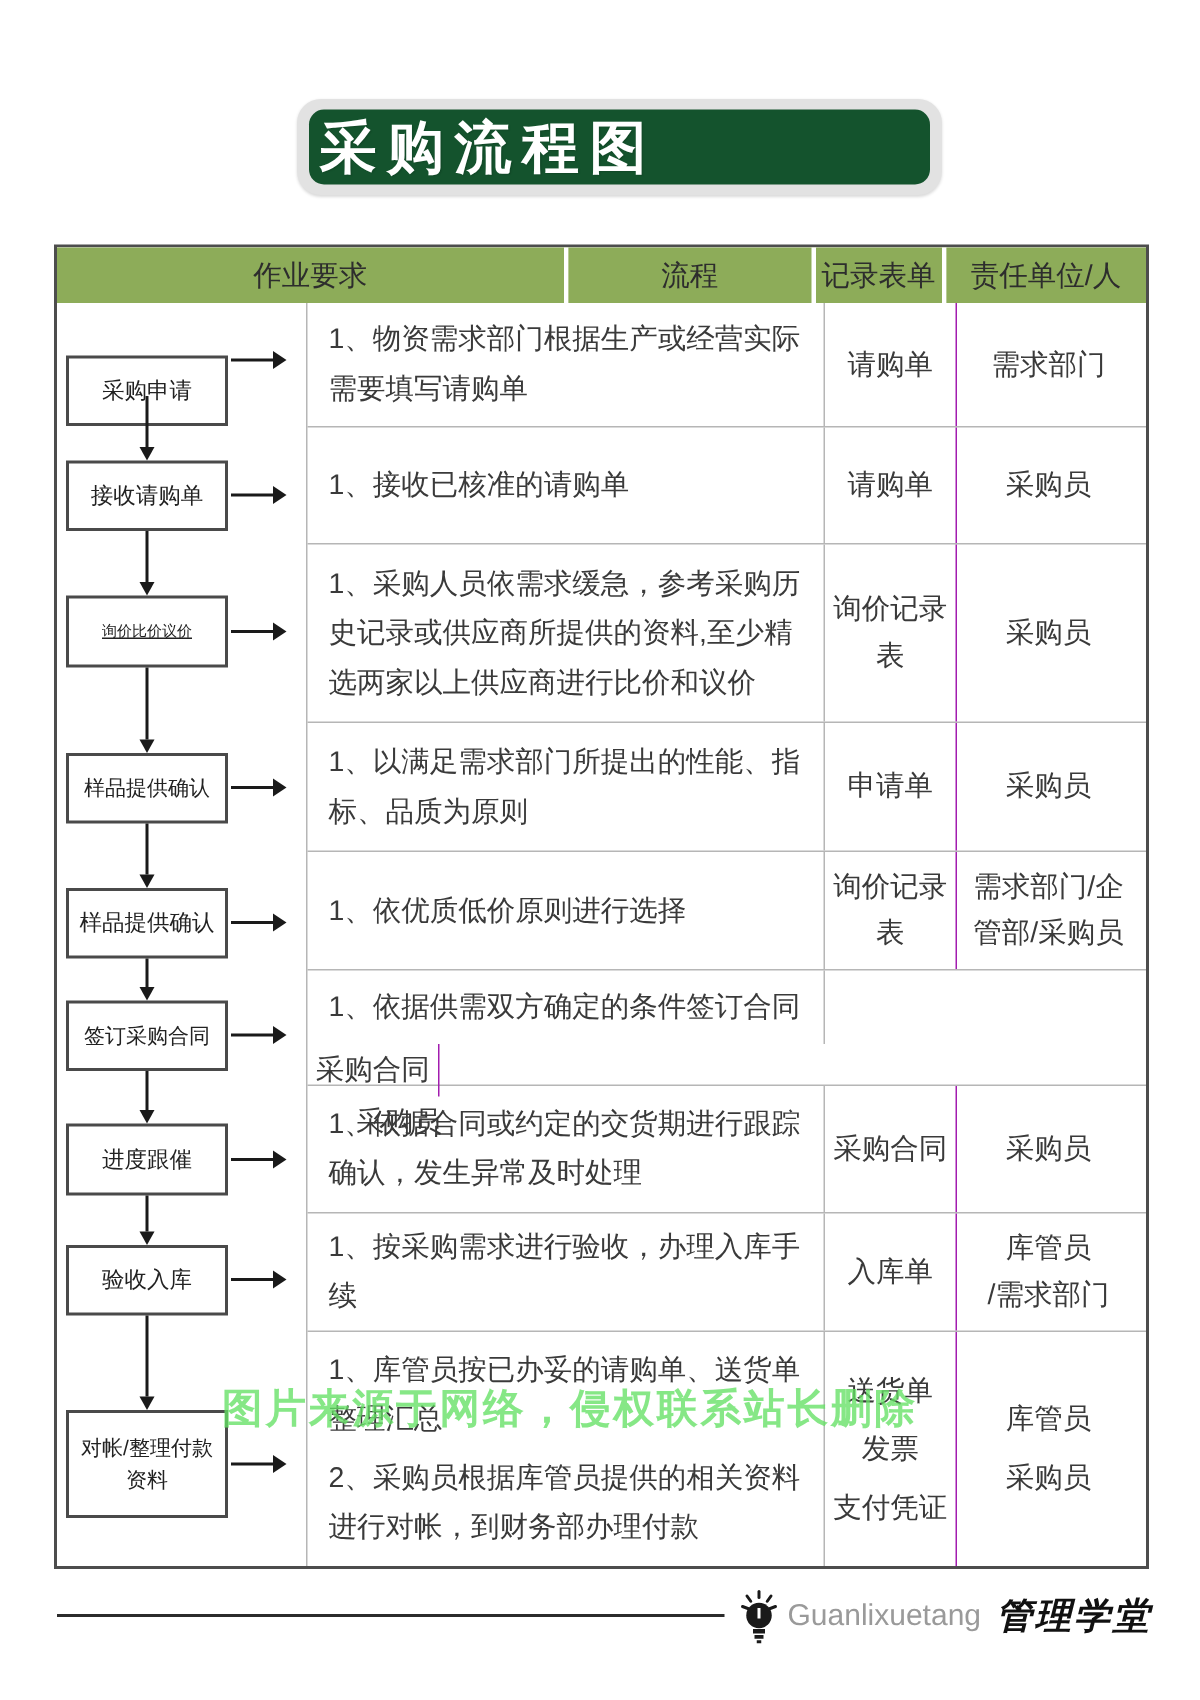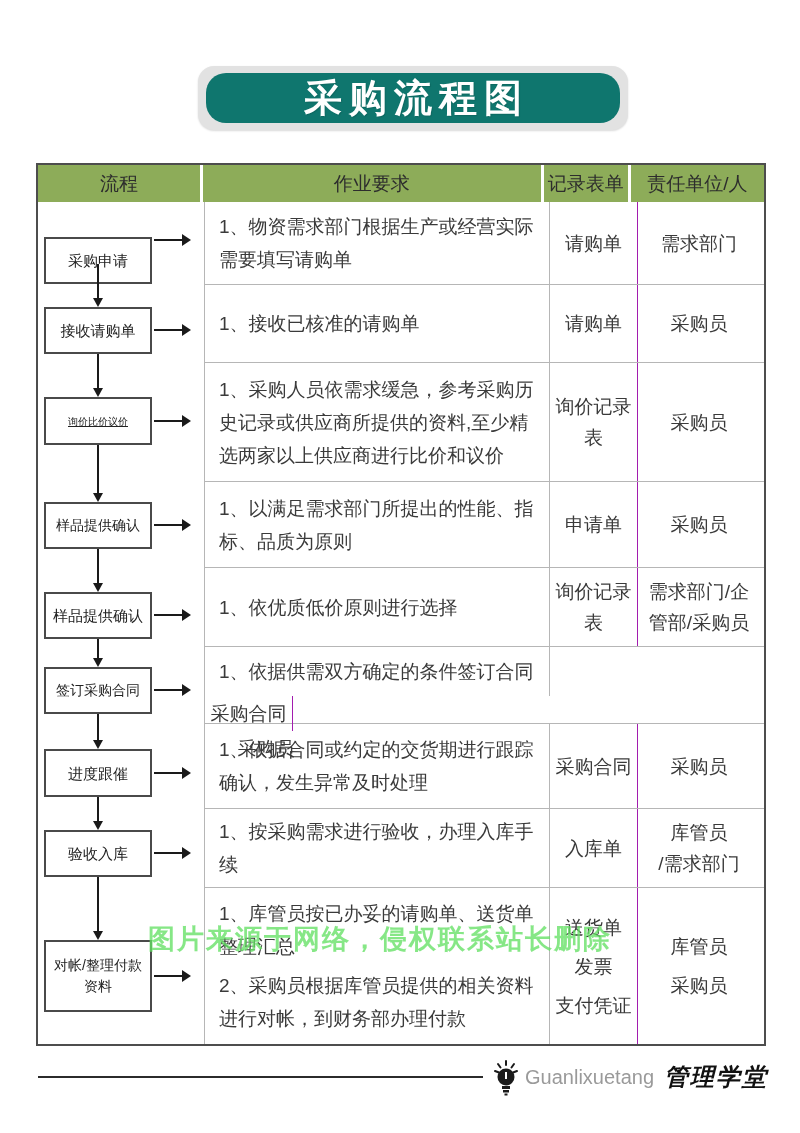--- a/index.html
+++ b/index.html
@@ -5,22 +5,22 @@
   * { margin:0; padding:0; box-sizing:border-box; }
   html,body { background:#ffffff; }
   body {
     width:800px; height:1133px; position:relative; overflow:hidden;
     font-family:"Liberation Sans","DejaVu Sans",sans-serif; color:#3a3a3a;
   }
 
   
   .banner-wrap { position:absolute; left:198px; top:66px; width:430px; height:64px;
     background:#e2e2e2; border-radius:16px; padding:7px 8px; box-shadow:0 1px 2px rgba(0,0,0,0.15); }
-  .banner { width:100%; height:100%; background:#0f766e; border-radius:20px;
-    display:flex; align-items:center; justify-content:center; }
+  .banner { width:100%; height:100%; background:#14532d; border-radius:10px;
+    display:flex; align-items:center; }
   .banner-title { color:#ffffff; font-size:38px; font-weight:bold; letter-spacing:7px;
     text-shadow:1px 1px 1px rgba(0,0,0,0.12); padding-left:7px; }
 
   
   .ptable { position:absolute; left:36px; top:163px; width:730px;
     border:2px solid #4d4d4d; background:#ffffff; }
   .thead { display:flex; height:37px; background:#ffffff; }
   .hcell { background:#8dac59; color:#2d2d2d; font-size:19px;
     display:flex; align-items:center; justify-content:center; }
   .hc1 { width:167px; border-right:3px solid #ffffff; }
@@ -99,22 +99,22 @@
 
 <div class="banner-wrap">
   <div class="banner">
     <span class="banner-title">采购流程图</span>
   </div>
 </div>
 
 <div class="ptable">
 
   <div class="thead">
+    <div class="hcell hc2">作业要求</div>
     <div class="hcell hc1">流程</div>
-    <div class="hcell hc2">作业要求</div>
     <div class="hcell hc3">记录表单</div>
     <div class="hcell hc4">责任单位/人</div>
   </div>
 
   <div class="tbody">
 
     <div class="flow-col" style="height:842px;">
       <div class="fbox b1">采购申请</div>
       <div class="fbox b2">接收请购单</div>
       <div class="fbox b3">询价比价议价</div>

